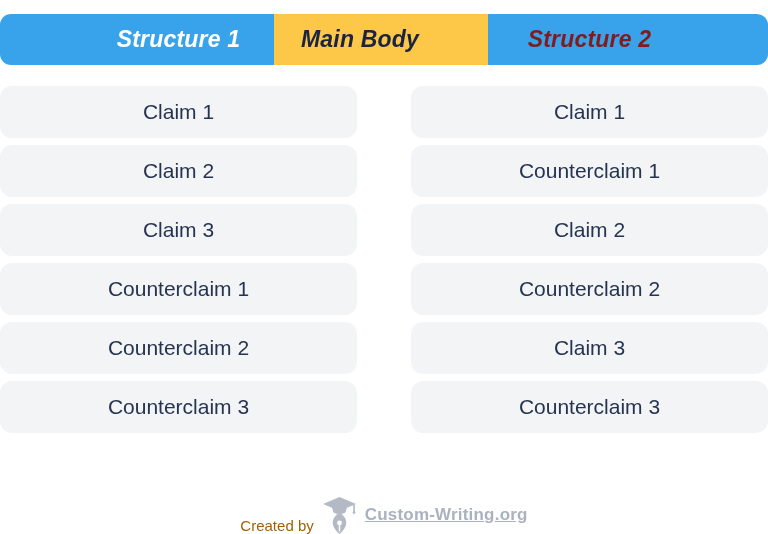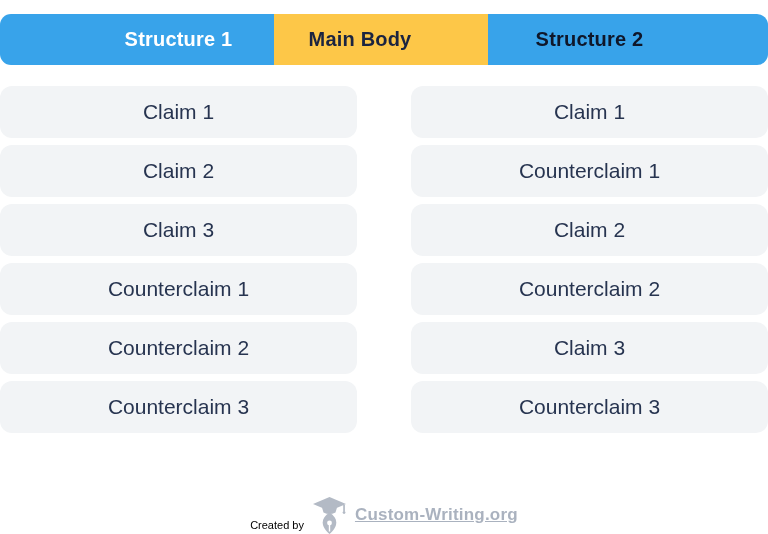--- a/index.html
+++ b/index.html
@@ -18,26 +18,27 @@
     background:#38a3ea;
     border-radius:11px;
     overflow:hidden;
   }
   .yellow-seg{
     position:absolute;left:274px;top:0;width:214px;height:51px;
     background:#fdc748;
   }
   .hdr{
     position:absolute;top:0;height:51px;line-height:51px;
-    font-weight:bold;font-size:20px;text-align:center;
+    font-weight:bold;font-size:23px;text-align:center;
     letter-spacing:0.2px;
+    font-style:italic;
   }
   .hdr-left{left:0;width:357px;color:#ffffff;}
   .hdr-center{left:274px;width:172px;color:#1b2440;}
-  .hdr-right{left:411px;width:357px;color:#0f172a;}
+  .hdr-right{left:411px;width:357px;color:#7f1d1d;}
 
   
   .col{
     position:absolute;top:86px;width:357px;
     display:flex;flex-direction:column;gap:7px;
   }
   .col-left{left:0;}
   .col-right{left:411px;}
   .row-box{
     height:52px;
@@ -46,21 +47,21 @@
     display:flex;align-items:center;justify-content:center;
     font-size:21px;
     color:#273450;
   }
 
   
   .footer{
     position:absolute;top:496px;left:0;width:768px;height:38px;
     display:flex;align-items:center;justify-content:center;gap:9px;
   }
-  .created{font-size:11px;color:#000000;margin-top:20px;}
+  .created{font-size:15px;color:#a16207;margin-top:20px;}
   .brand{font-size:17px;font-weight:bold;color:#aab2bf;letter-spacing:0.2px;text-decoration:underline;}
   .logo{flex:0 0 auto;display:block;}
 </style>
 </head>
 <body>
 
 <div class="canvas">
 
   <div class="header-bar">
     <div class="yellow-seg"></div>

